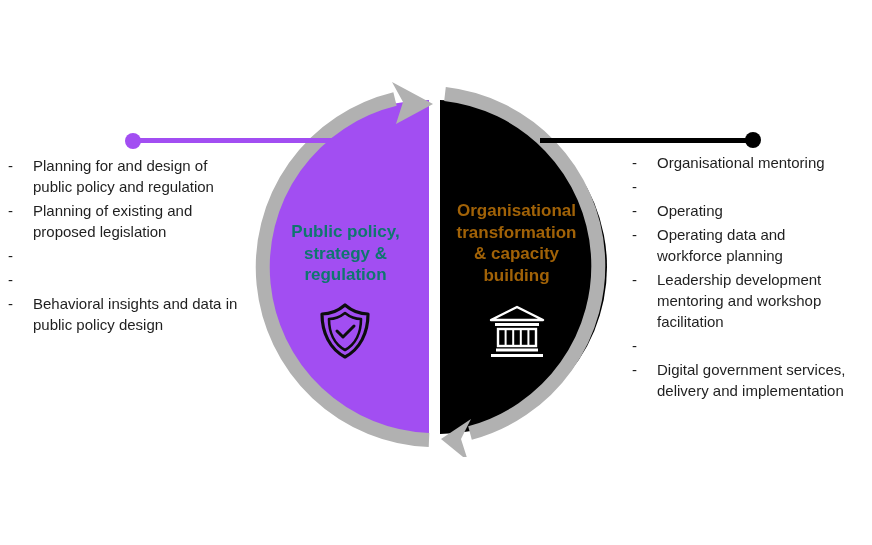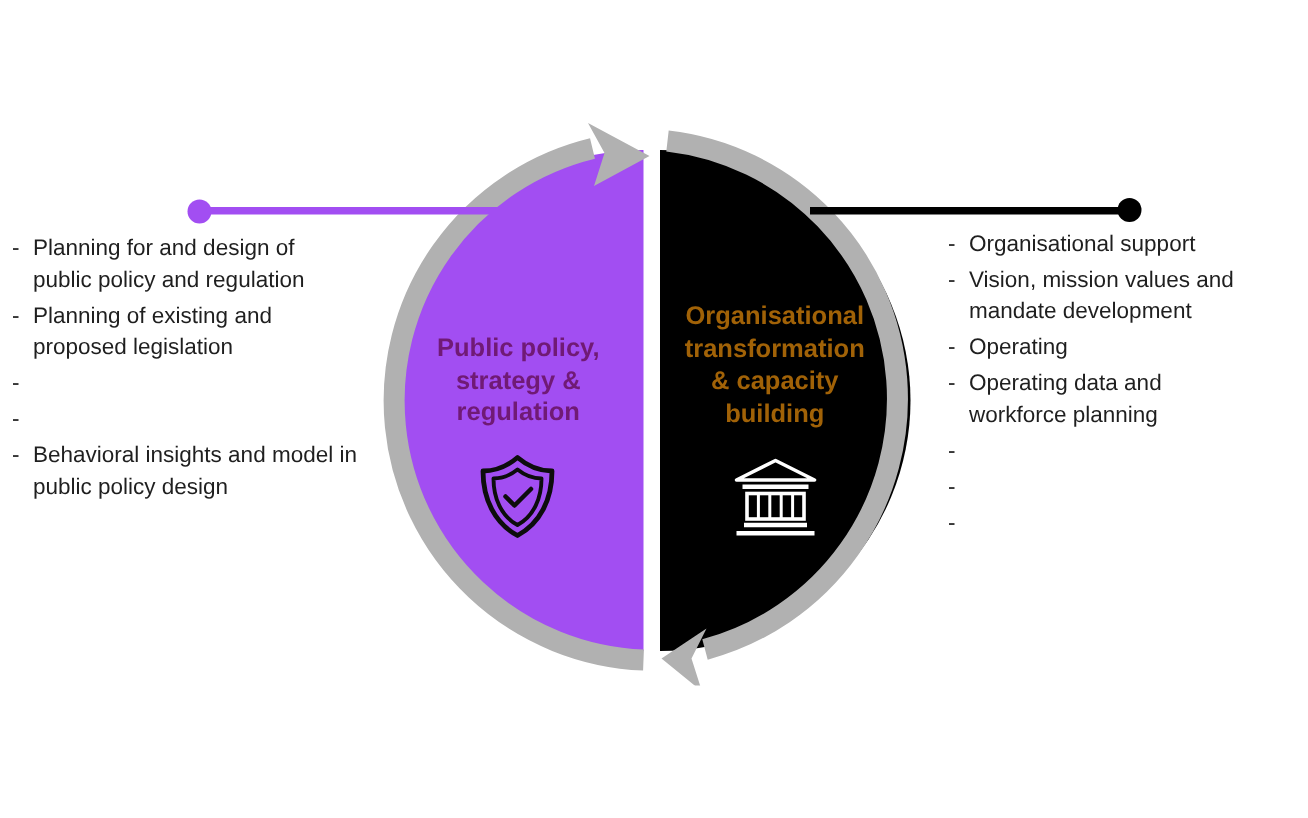--- a/index.html
+++ b/index.html
@@ -6,35 +6,35 @@
   .canvas {
     position:relative; width:872px; height:545px; background:#ffffff;
     font-family:"Liberation Sans", sans-serif; overflow:hidden;
   }
   
   .list { position:absolute; font-size:15px; line-height:21px; color:#1f1f1f; }
   .list-left  { left:8px;  top:155px; width:260px; }
   .list-right { left:632px; top:152px; width:250px; }
   .item { display:flex; margin-bottom:3px; }
   .dash { flex:0 0 14px; width:14px; }
-  .itxt { white-space:pre-line; }
+  .itxt { white-space:pre-line;margin-left:11px; }
   
   .connector-line { position:absolute; height:5px; z-index:3; }
   .line-left  { left:133px; top:138px; width:215px; background:#a24ef2; }
   .line-right { left:540px; top:138px; width:213px; background:#000000; }
   .connector-dot { position:absolute; width:16px; height:16px; border-radius:50%; z-index:3; }
   .dot-left  { left:125px; top:133px; background:#a24ef2; }
   .dot-right { left:745px; top:132px; background:#000000; }
   
   .cycle-svg { position:absolute; left:245px; top:77px; z-index:1; }
   .seg-title {
     position:absolute; z-index:2; font-weight:bold; font-size:17px;
     line-height:21.5px; text-align:center; white-space:pre-line;
   }
-  .title-left  { left:258px; top:221px; width:175px; color:#701a75; }
+  .title-left  { left:258px; top:221px; width:175px; color:#0f766e; }
   .title-right { left:429px; top:200px; width:175px; color:#a16207; }
   .seg-icon { position:absolute; z-index:2; }
   .icon-shield { left:314px; top:301px; }
   .icon-bank   { left:488px; top:304px; }
 </style>
 </head>
 <body>
 
 <div class="canvas">
 
@@ -97,48 +97,51 @@
 proposed legislation</span>
     </div>
     <div class="item">
       <span class="dash">-</span>
     </div>
     <div class="item">
       <span class="dash">-</span>
     </div>
     <div class="item">
       <span class="dash">-</span>
-      <span class="itxt">Behavioral insights and model in
+      <span class="itxt">Behavioral insights and data in
 public policy design</span>
     </div>
   </div>
 
   <div class="list list-right">
     <div class="item">
       <span class="dash">-</span>
-      <span class="itxt">Organisational support</span>
+      <span class="itxt">Organisational mentoring</span>
     </div>
     <div class="item">
       <span class="dash">-</span>
-      <span class="itxt">Vision, mission values and
-mandate development</span>
     </div>
     <div class="item">
       <span class="dash">-</span>
       <span class="itxt">Operating</span>
     </div>
     <div class="item">
       <span class="dash">-</span>
       <span class="itxt">Operating data and
 workforce planning</span>
     </div>
     <div class="item">
       <span class="dash">-</span>
+      <span class="itxt">Leadership development
+mentoring and workshop
+facilitation</span>
     </div>
     <div class="item">
       <span class="dash">-</span>
     </div>
     <div class="item">
       <span class="dash">-</span>
+      <span class="itxt">Digital government services,
+delivery and implementation</span>
     </div>
   </div>
 
 </div>
 
 </body></html>

